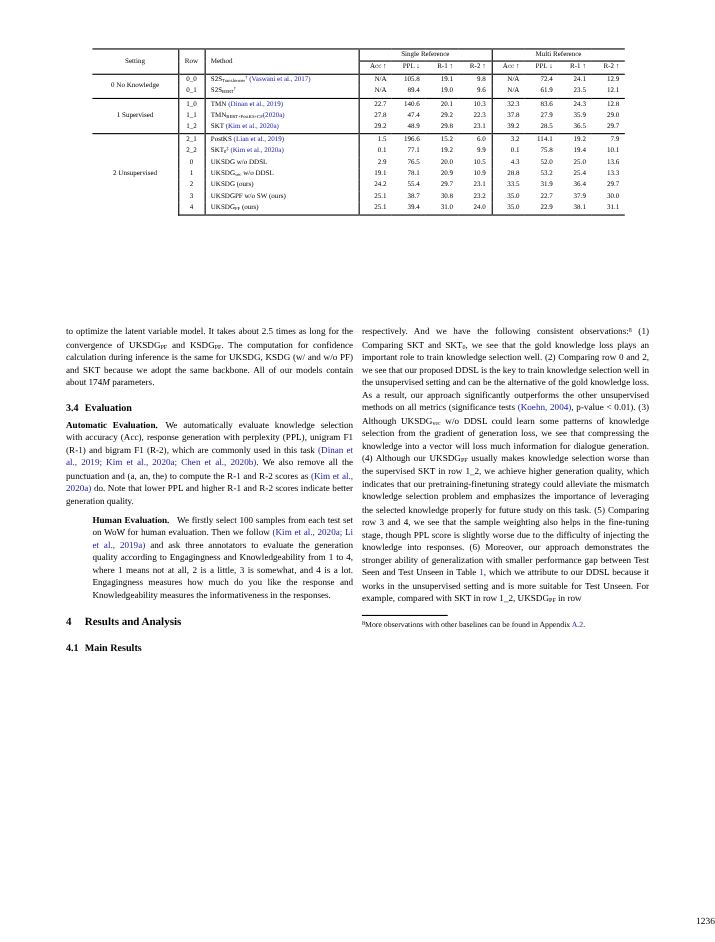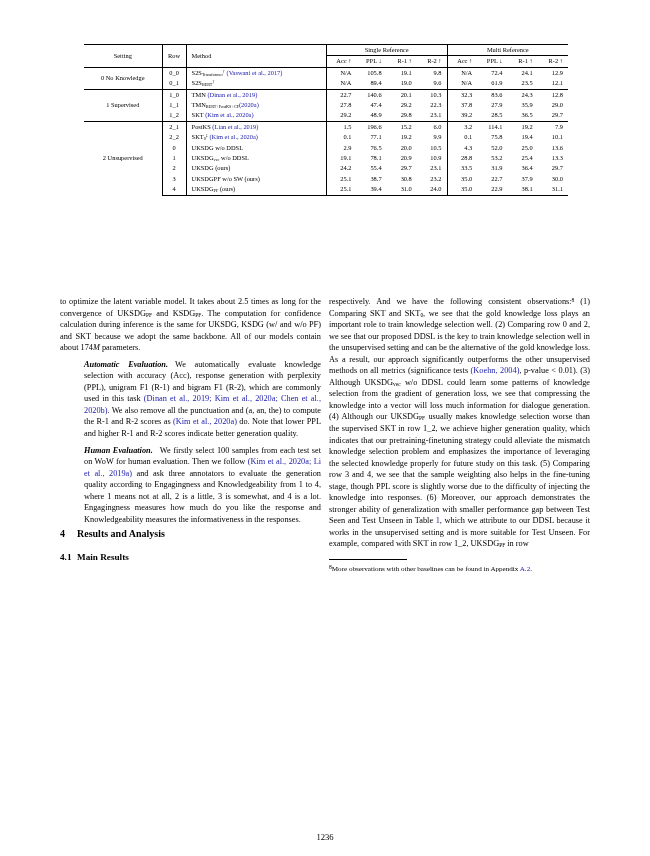--- a/index.html
+++ b/index.html
@@ -92,43 +92,43 @@
 
   .col p { margin: 0 0 0 0; text-indent: 0; }
   .col p + p { margin-top: 5px; margin-left: 24px; }
   .h-sec {
     font-weight: bold;
     font-size: 9.2px;
     margin: 11px 0 4px 0;
     line-height: 12px;
   }
   .h-sec .num { display: inline-block; min-width: 17px; }
-  .h-sec.big { font-size: 10px; margin-top: 3px; }
-  .runin { font-weight: bold; font-style: italic; }
+  .h-sec.big { font-size: 10px; margin-top: 13px; }
+  .runin { font-weight: bold; }
   .gap-after-runin { display: inline-block; width: 7px; }
 
   .fnote-rule {
     width: 78px;
     height: 0;
     border-top: 0.6px solid #000;
     margin: 9px 0 3px 0;
   }
   .fnote {
     font-size: 7.1px;
     line-height: 9.4px;
     text-align: justify;
   }
   .fnote .fn-mark { font-size: 5.6px; vertical-align: 0.42em; }
 
   .pageno {
     position: absolute;
     left: 0;
     top: 832px;
     width: 650px;
-    text-align: center;
+    text-align: right;
     font-size: 8.6px;
   }
 </style>
 </head>
 <body>
 
 <div class="page">
 
   <div class="table-wrap">
     <table class="results">
@@ -312,20 +312,23 @@
           </tr>
         </tbody>
     </table>
   </div>
 
 
   <div class="col left">
 
     <p>to optimize the latent variable model. It takes about 2.5 times as long for the convergence of UKSDG<sub>PF</sub> and KSDG<sub>PF</sub>. The computation for confidence calculation during inference is the same for UKSDG, KSDG (w/ and w/o PF) and SKT because we adopt the same backbone. All of our models contain about 174<i>M</i> parameters.</p>
 
+    <div class="h-sec">
+      <span class="num">3.4</span><span>Evaluation</span>
+    </div>
 
     <p><span class="runin">Automatic Evaluation.</span><span class="gap-after-runin"></span><span>We automatically evaluate knowledge selection with accuracy (Acc), response generation with perplexity (PPL), unigram F1 (R-1) and bigram F1 (R-2), which are commonly used in this task <span class="cite">(Dinan et al., 2019; Kim et al., 2020a; Chen et al., 2020b)</span>. We also remove all the punctuation and (a, an, the) to compute the R-1 and R-2 scores as <span class="cite">(Kim et al., 2020a)</span> do. Note that lower PPL and higher R-1 and R-2 scores indicate better generation quality.</span></p>
 
     <p><span class="runin">Human Evaluation.</span><span class="gap-after-runin"></span><span>We firstly select 100 samples from each test set on WoW for human evaluation. Then we follow <span class="cite">(Kim et al., 2020a; Li et al., 2019a)</span> and ask three annotators to evaluate the generation quality according to Engagingness and Knowledgeability from 1 to 4, where 1 means not at all, 2 is a little, 3 is somewhat, and 4 is a lot. Engagingness measures how much do you like the response and Knowledgeability measures the informativeness in the responses.</span></p>
 
     <div class="h-sec big">
       <span class="num">4</span><span>Results and Analysis</span>
     </div>
 
     <div class="h-sec">

